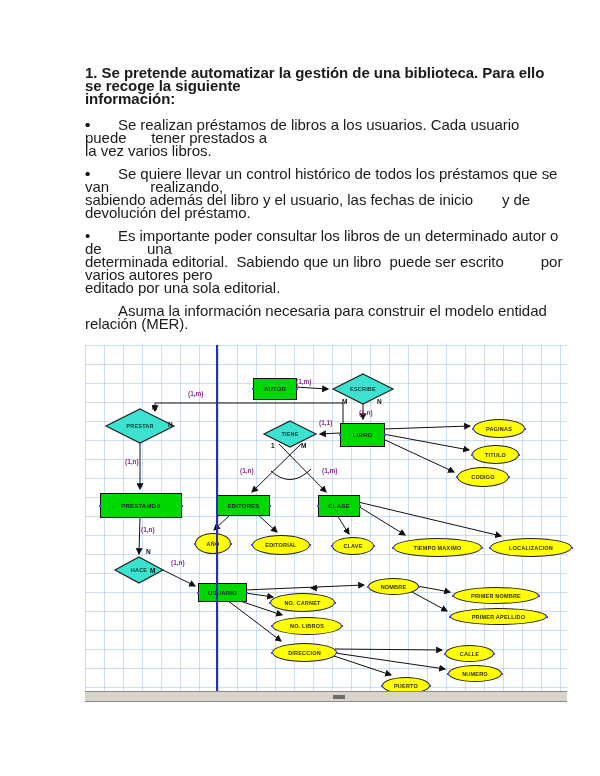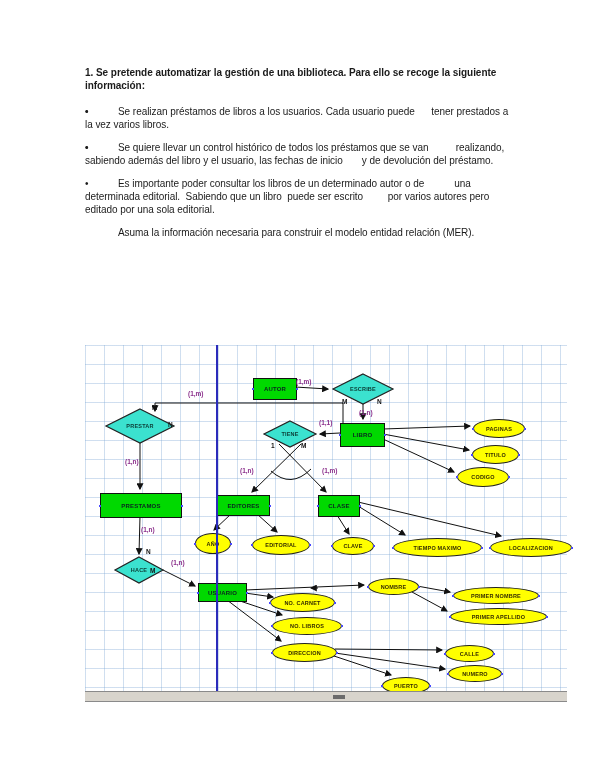--- a/index.html
+++ b/index.html
@@ -1,19 +1,19 @@
 <!DOCTYPE html>
 <html><head>
 <meta charset="utf-8">
 <style>
   html,body{margin:0;padding:0;background:#fff;}
   .page{position:relative;width:600px;height:776px;background:#ffffff;overflow:hidden;
         font-family:"Liberation Sans",sans-serif;}
   
-  .doc{position:absolute;left:85px;top:66px;width:478px;font-size:10px;line-height:13px;
+  .doc{position:absolute;left:85px;top:66px;width:478px;font-size:15px;line-height:13px;
        color:#1b1b1b;letter-spacing:-0.05px;}
   .doc p{margin:0 0 10px 0;white-space:pre-wrap;}
   .doc .title{font-weight:bold;margin-bottom:13px;}
   .doc .b{position:relative;text-indent:33px;}
   .doc .b .dot{position:absolute;left:0;top:0;text-indent:0;}
   .doc .closing{text-indent:33px;margin-top:2px;}
   
   .canvas{position:absolute;left:85px;top:345px;width:482px;height:347px;background:#ffffff;
      background-image:
        linear-gradient(to right, rgba(130,170,215,.38) 1px, transparent 1px),

